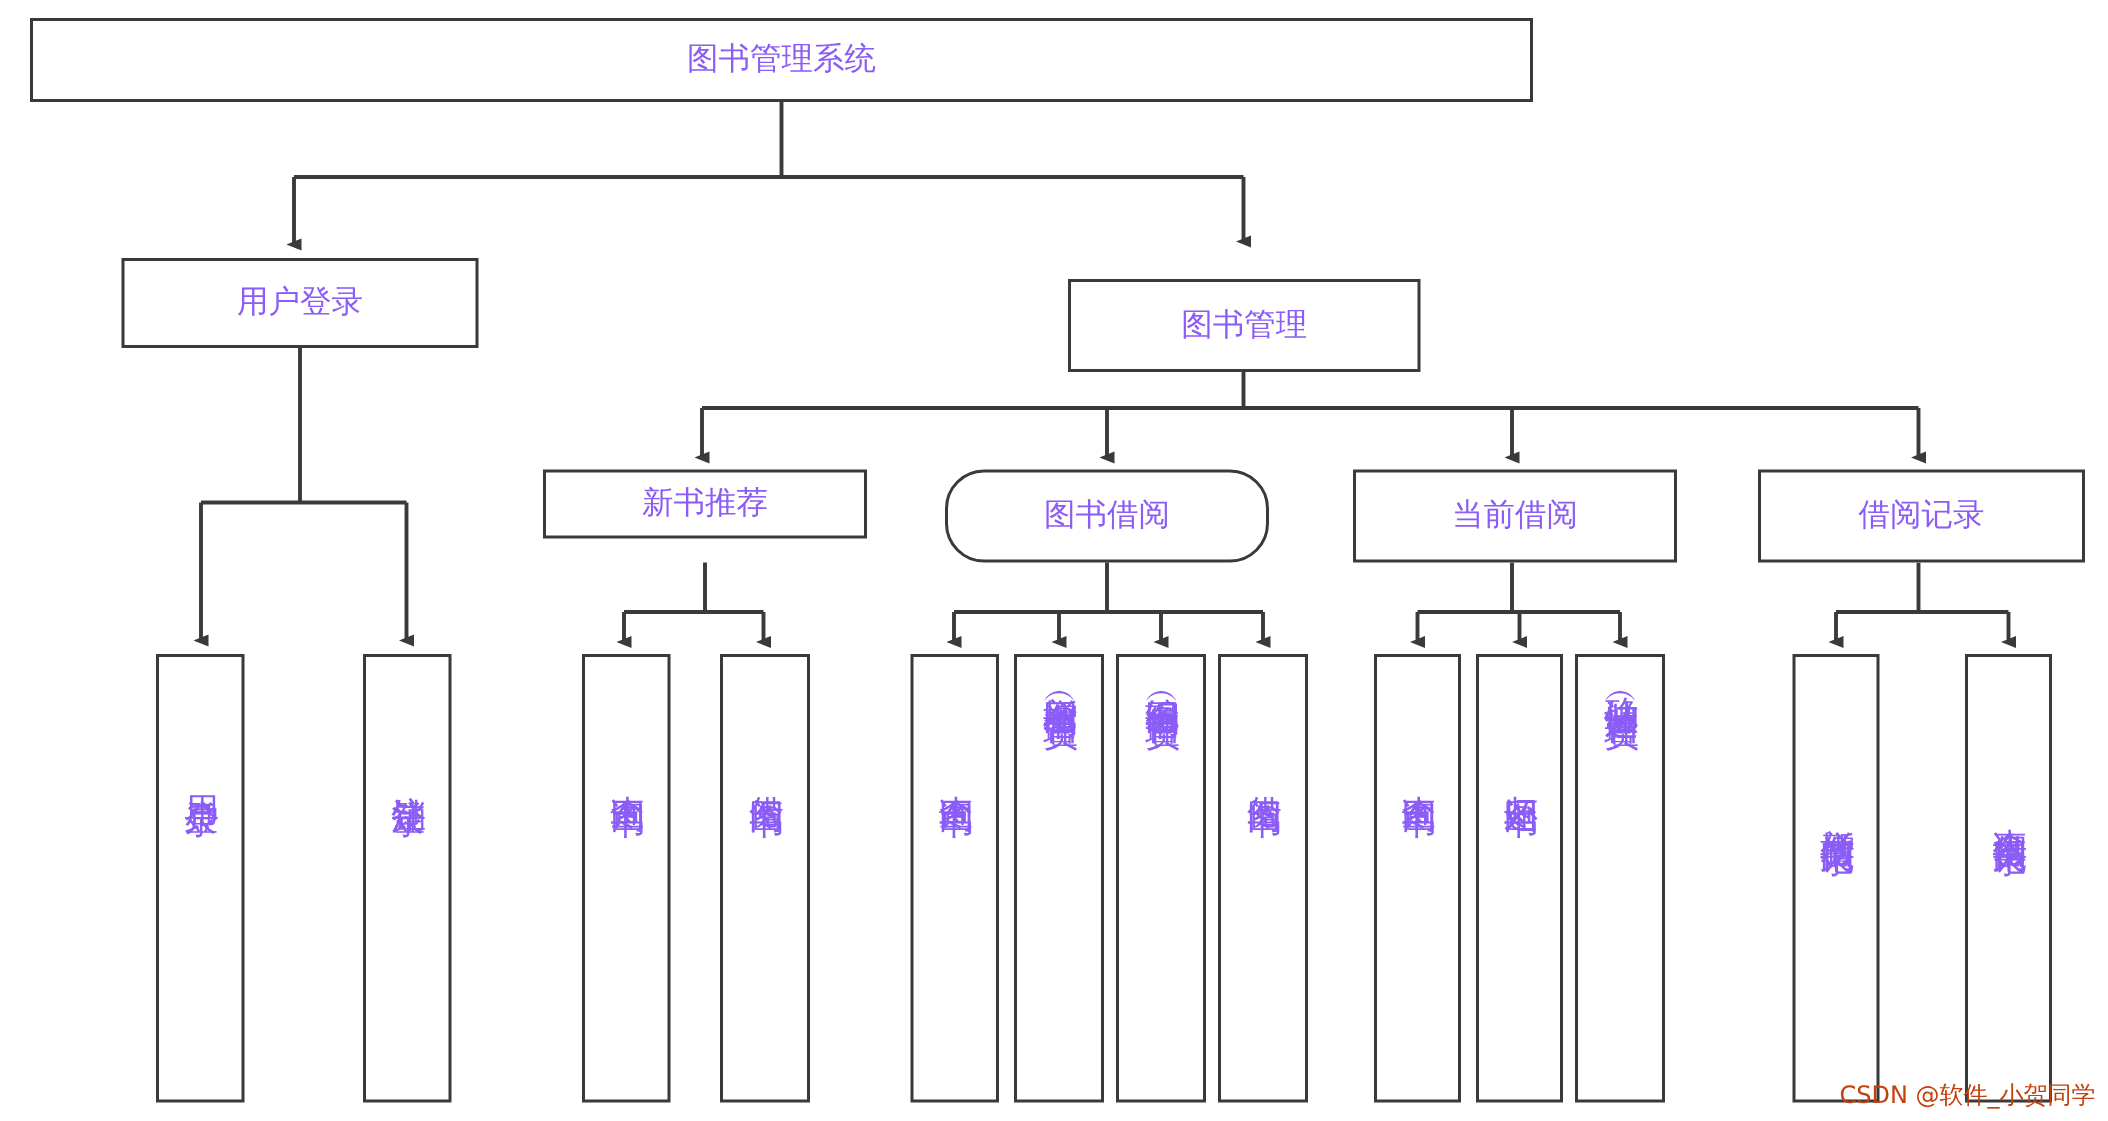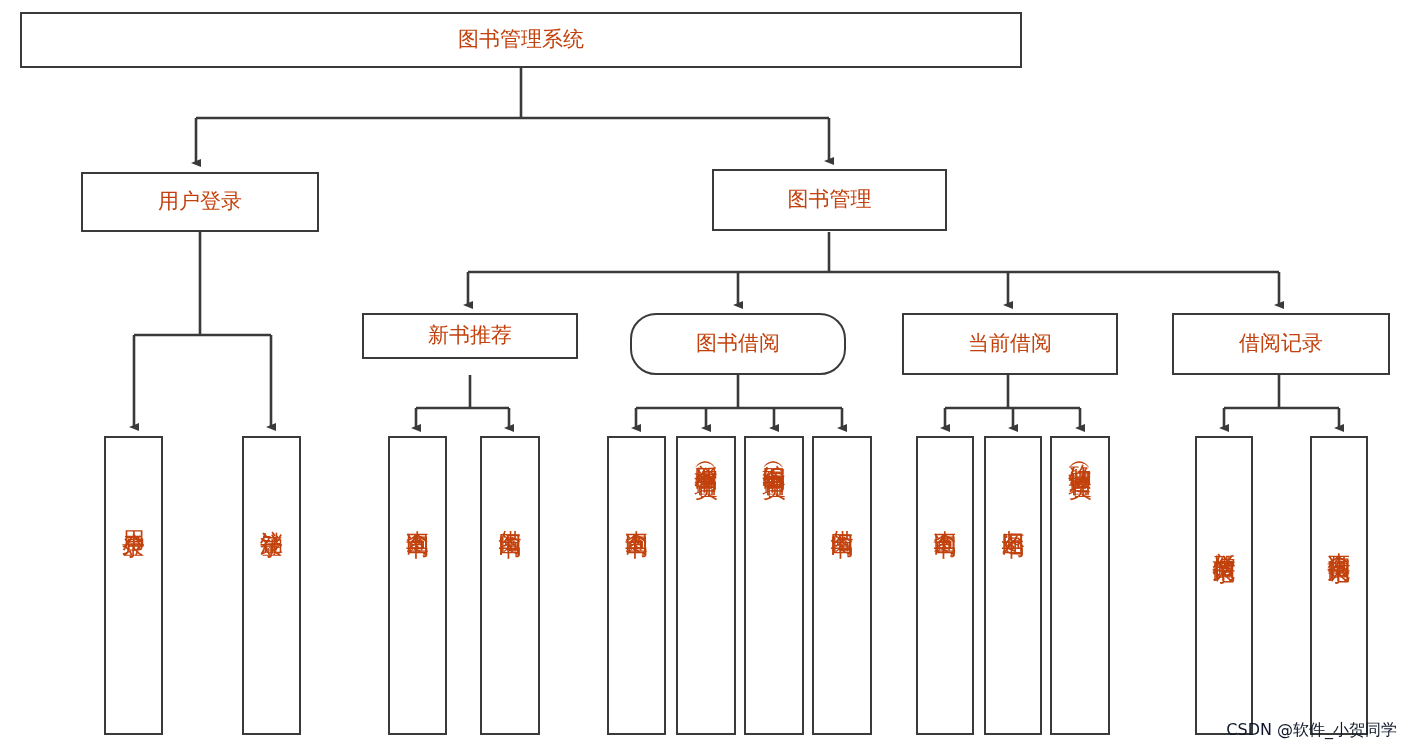--- a/index.html
+++ b/index.html
@@ -25,21 +25,21 @@
     height: 747px;
   }
   .node {
     position: absolute;
     box-sizing: border-box;
     border: 2px solid #3a3a3a;
     background: #ffffff;
     display: flex;
     align-items: center;
     justify-content: center;
-    color: #c2410c;
+    color: #8b5cf6;
     z-index: 2;
   }
   .node .lbl {
     display: block;
     text-align: center;
     line-height: 1.12;
     white-space: nowrap;
   }
   .node.horiz .lbl {
     font-size: 21px;
@@ -60,21 +60,21 @@
     margin-top: 66px;
   }
   .node.vert.lowmid .lbl {
     margin-top: 88px;
   }
   .watermark {
     position: absolute;
     right: 8px;
     bottom: 6px;
     font-size: 16px;
-    color: #0f172a;
+    color: #c2410c;
     z-index: 3;
     white-space: nowrap;
   }
 </style>
 </head>
 <body>
 
 <div id="canvas">
 
   <svg id="edges" viewBox="0 0 1405 747" xmlns="http://www.w3.org/2000/svg">
@@ -127,21 +127,21 @@
     </g>
   </svg>
 
   <div class="node horiz" style="left:20px; top:12px; width:1002px; height:56px;">
     <span class="lbl">图书管理系统</span>
   </div>
 
   <div class="node horiz" style="left:81px; top:172px; width:238px; height:60px;">
     <span class="lbl">用户登录</span>
   </div>
-  <div class="node horiz" style="left:712px; top:169px; width:235px; height:62px;">
+  <div class="node horiz" style="left:712px; top:186px; width:235px; height:62px;">
     <span class="lbl">图书管理</span>
   </div>
 
   <div class="node horiz" style="left:362px; top:313px; width:216px; height:46px;">
     <span class="lbl">新书推荐</span>
   </div>
   <div class="node horiz" style="left:630px; top:313px; width:216px; height:62px;border-radius:26px;">
     <span class="lbl">图书借阅</span>
   </div>
   <div class="node horiz" style="left:1172px; top:313px; width:218px; height:62px;">

